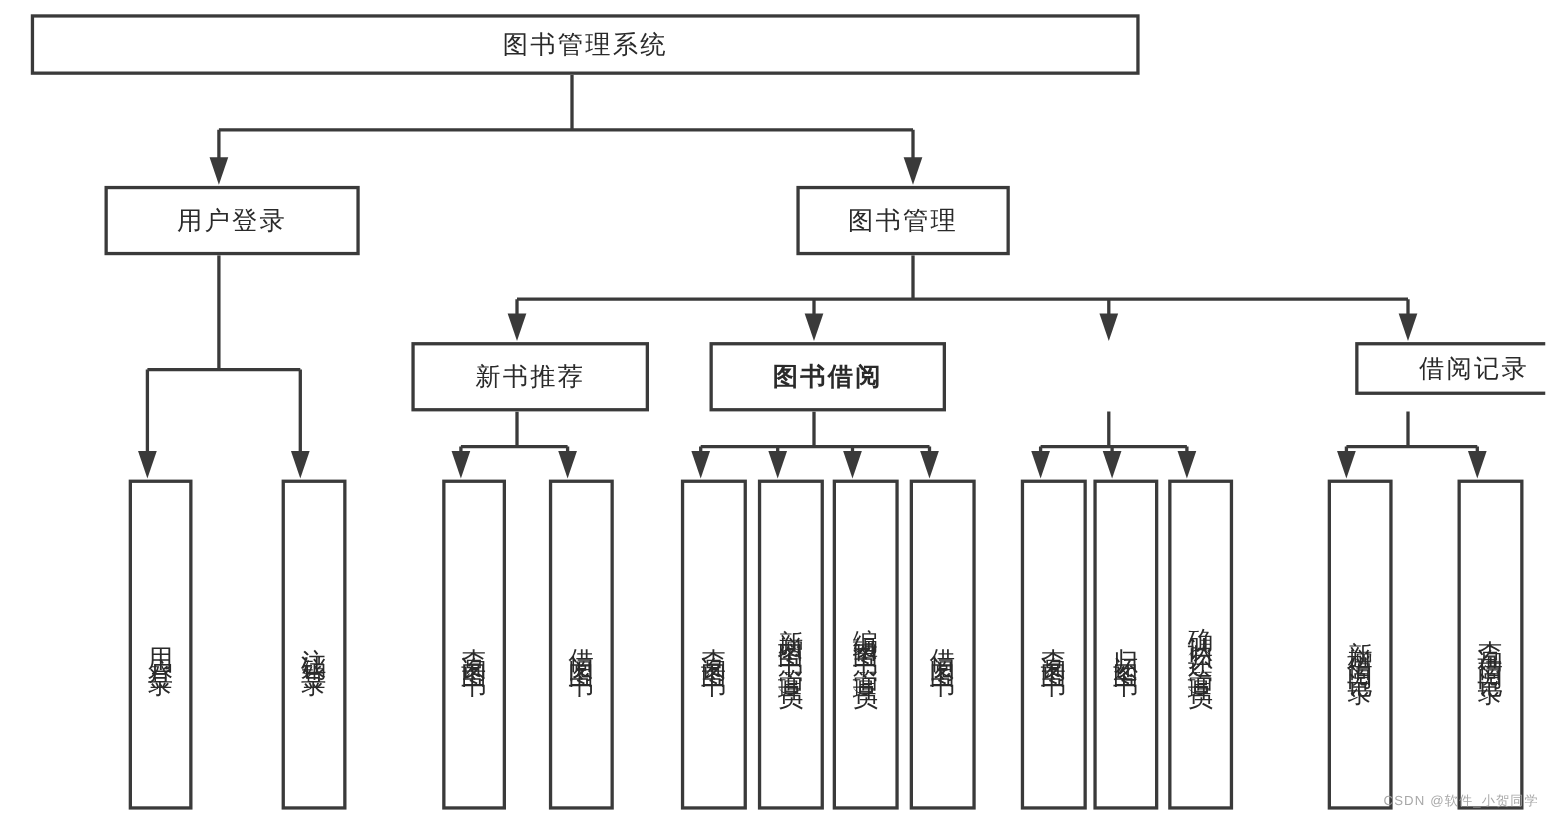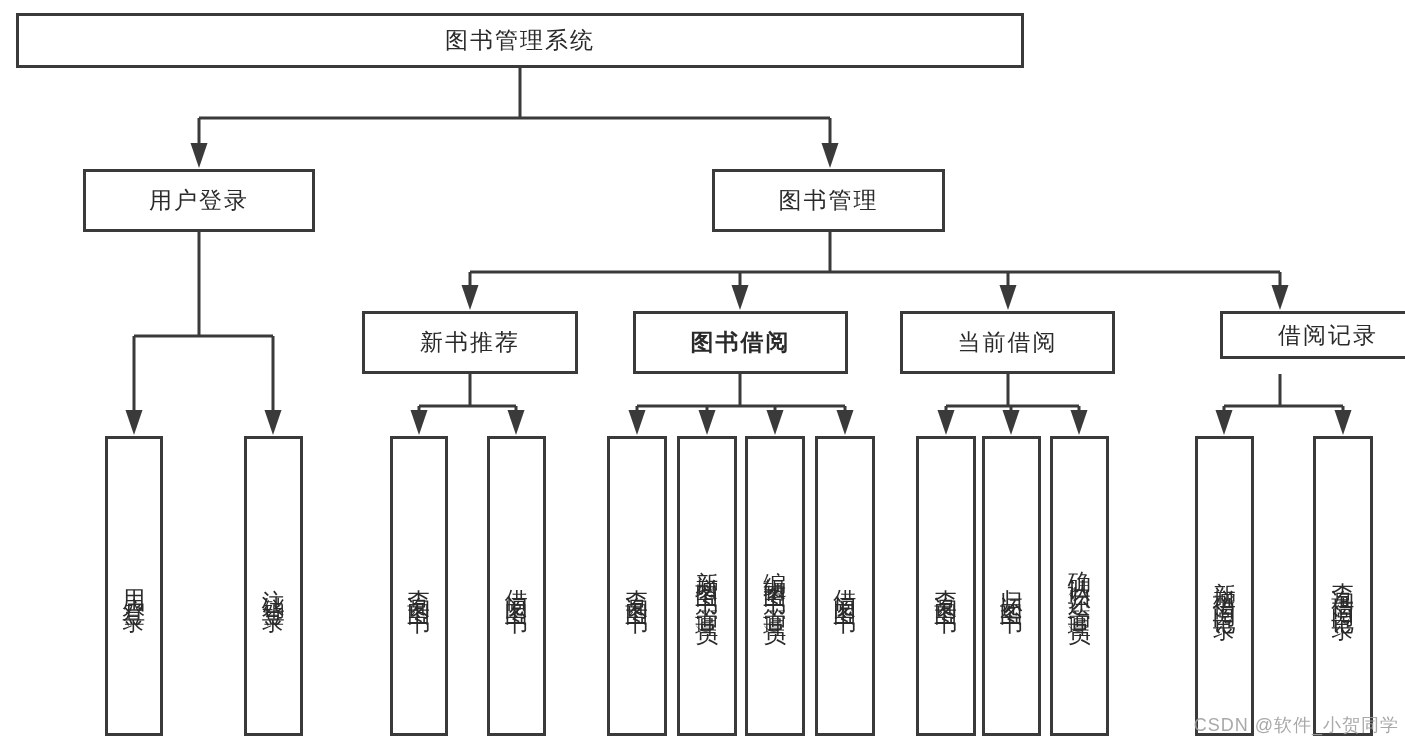--- a/index.html
+++ b/index.html
@@ -19,39 +19,40 @@
   }
   .node {
     position: absolute;
     background: #ffffff;
     border: 3px solid #3a3a3a;
     box-sizing: border-box;
     display: flex;
     align-items: center;
     justify-content: center;
     z-index: 1;
+    margin-left: 12px;
   }
   .node .label {
     font-size: 23px;
     color: #2a2a2a;
     letter-spacing: 2px;
     white-space: nowrap;
   }
   .leaf .label {
     writing-mode: vertical-rl;
     text-orientation: mixed;
     letter-spacing: 0.32em;
     line-height: 1.15;
     white-space: normal;
   }
   #watermark {
     position: absolute;
     right: 6px;
     bottom: 10px;
-    font-size: 18px;
+    font-size: 12px;
     color: rgba(158, 158, 158, 0.9);
     letter-spacing: 1px;
     z-index: 3;
   }
 </style>
 </head>
 <body>
 
 <div id="canvas">
 
@@ -105,32 +106,29 @@
     <polygon fill="#3a3a3a" points="1334.5,410 1351.5,410 1343,435"></polygon>
   </svg>
 
   <div class="node" style="left:16px; top:13px; width:1008px; height:55px;">
     <span class="label">图书管理系统</span>
   </div>
 
   <div class="node" style="left:83px; top:169px; width:232px; height:63px;">
     <span class="label">用户登录</span>
   </div>
-  <div class="node" style="left:712px; top:169px; width:233px; height:63px;">
+  <div class="node" style="left:712px; top:169px; width:194px; height:63px;">
     <span class="label">图书管理</span>
   </div>
 
   <div class="node" style="left:362px; top:311px; width:216px; height:63px;justify-content:center;">
     <span class="label">新书推荐</span>
   </div>
   <div class="node" style="left:633px; top:311px; width:215px; height:63px;font-weight:bold;">
     <span class="label">图书借阅</span>
-  </div>
-  <div class="node" style="left:900px; top:311px; width:215px; height:63px;">
-    <span class="label">当前借阅</span>
   </div>
   <div class="node" style="left:1220px; top:311px; width:216px; height:48px;">
     <span class="label">借阅记录</span>
   </div>
 
   <div class="node leaf" style="left:105px; top:436px; width:58px; height:300px;">
     <span class="label">用户登录</span>
   </div>
   <div class="node leaf" style="left:244px; top:436px; width:59px; height:300px;">
     <span class="label">注销登录</span>

